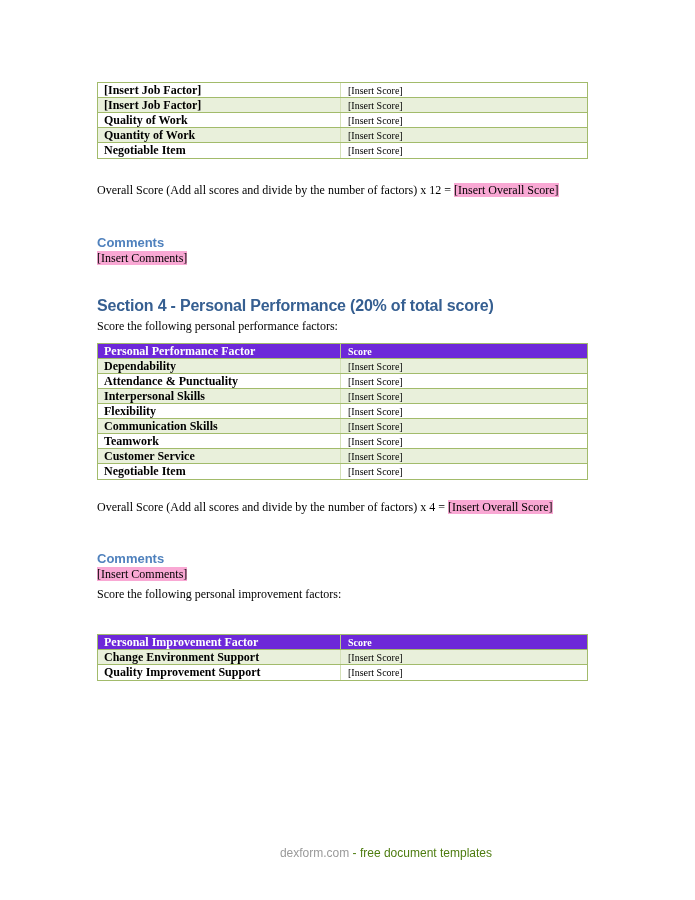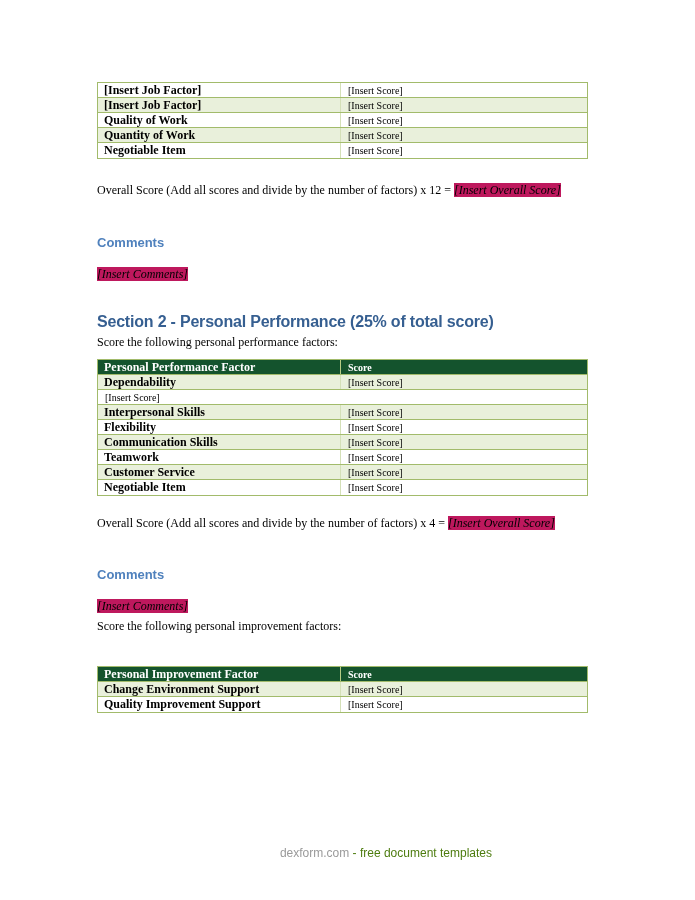--- a/index.html
+++ b/index.html
@@ -15,39 +15,39 @@
   .content {
     position:absolute; left:97px; top:0;
     width:491px;
     padding-top:82px;
   }
   
   .doc-table { border:1px solid #A2BB6B; }
   .tr { display:flex; height:15px; line-height:15px; border-bottom:1px solid #A2BB6B; background:#ffffff; }
   .tr:last-child { border-bottom:none; }
   .tr.band { background:#E9F0DB; }
-  .tr.head { background:#14532d; }
+  .tr.head { background:#6d28d9; }
   .td { overflow:hidden; white-space:nowrap; }
   .td.factor {
     width:243px; padding-left:6px;
     font-weight:bold; font-size:12px;
     border-right:1px solid #D4E0B8;
   }
   .td.score { flex:1; padding-left:7px; font-size:10px; }
   .tr.head .td.factor, .tr.head .td.score { color:#ffffff; font-weight:bold; border-right-color:#B7CC85; }
   
   .para { font-size:12px; line-height:16.5px; margin-top:23px; }
   .para.second { margin-top:19px; }
-  .hl { background:#be185d; color:#000;font-style:italic; }
+  .hl { background:#f9a8d4; color:#000; }
   .h-comments {
     font-family:"Liberation Sans", sans-serif;
     font-size:13px; font-weight:bold; color:#4F81BD;
     line-height:15px; margin-top:36px;
   }
-  .comment-line { margin-top:16px; line-height:17px; font-size:12px; }
+  .comment-line { margin-top:0; line-height:17px; font-size:12px; }
   .h-section {
     font-family:"Liberation Sans", sans-serif;
     font-size:16px; font-weight:bold; color:#365F91;
     line-height:19px; letter-spacing:-0.2px;
   }
   .h-section.s2 { margin-top:29px; }
   .h-section.s3 { margin-top:52px; }
   .intro { font-size:12px; line-height:14px; margin-top:4px; }
   .doc-table.t2 { margin-top:10px; }
   .doc-table.t3 { margin-top:33px; }
@@ -87,33 +87,34 @@
         <div class="td factor">Negotiable Item</div>
         <div class="td score">[Insert Score]</div>
       </div>
     </div>
 
     <p class="para"><span>Overall Score (Add all scores and divide by the number of factors) x 12 = </span><span class="hl">[Insert Overall Score]</span></p>
 
     <div class="h-comments">Comments</div>
     <p class="comment-line"><span class="hl">[Insert Comments]</span></p>
 
-    <h2 class="h-section s2">Section 2 - Personal Performance (25% of total score)</h2>
+    <h2 class="h-section s2">Section 4 - Personal Performance (20% of total score)</h2>
     <p class="intro">Score the following personal performance factors:</p>
 
     <div class="doc-table t2">
       <div class="tr head">
         <div class="td factor">Personal Performance Factor</div>
         <div class="td score">Score</div>
       </div>
       <div class="tr band">
         <div class="td factor">Dependability</div>
         <div class="td score">[Insert Score]</div>
       </div>
       <div class="tr">
+        <div class="td factor">Attendance &amp; Punctuality</div>
         <div class="td score">[Insert Score]</div>
       </div>
       <div class="tr band">
         <div class="td factor">Interpersonal Skills</div>
         <div class="td score">[Insert Score]</div>
       </div>
       <div class="tr">
         <div class="td factor">Flexibility</div>
         <div class="td score">[Insert Score]</div>
       </div>

